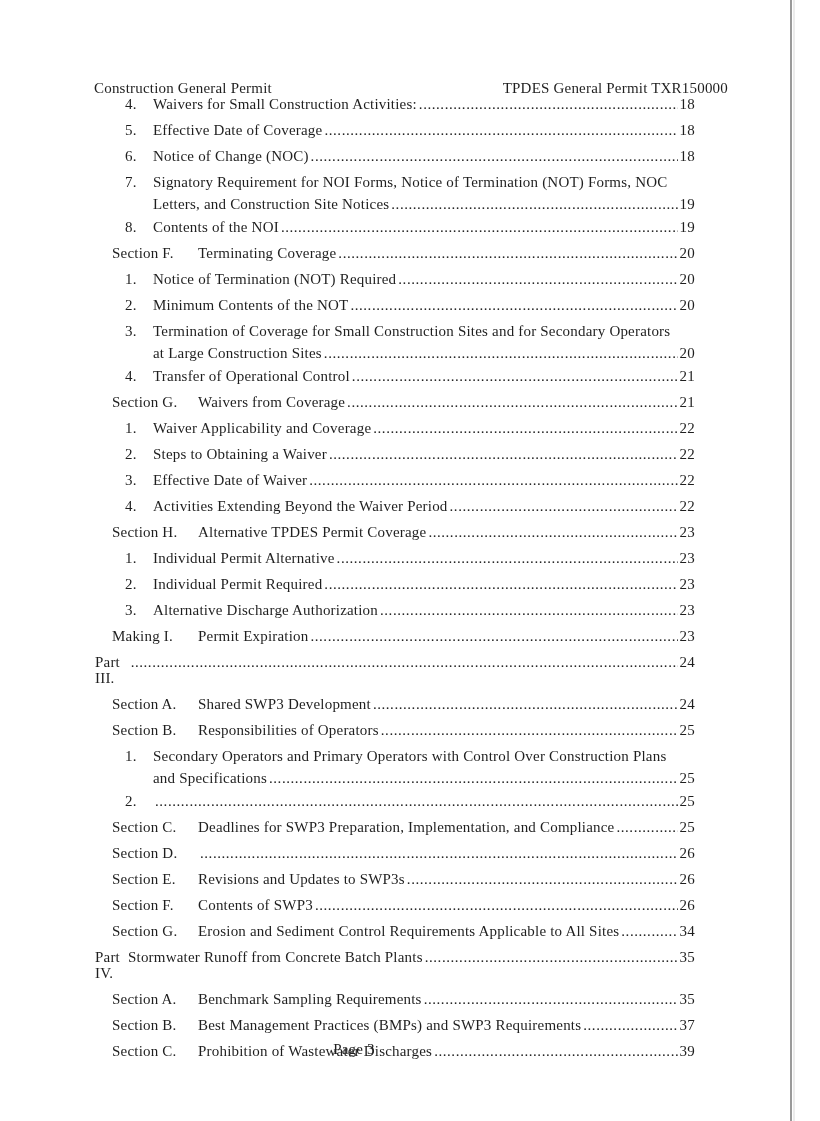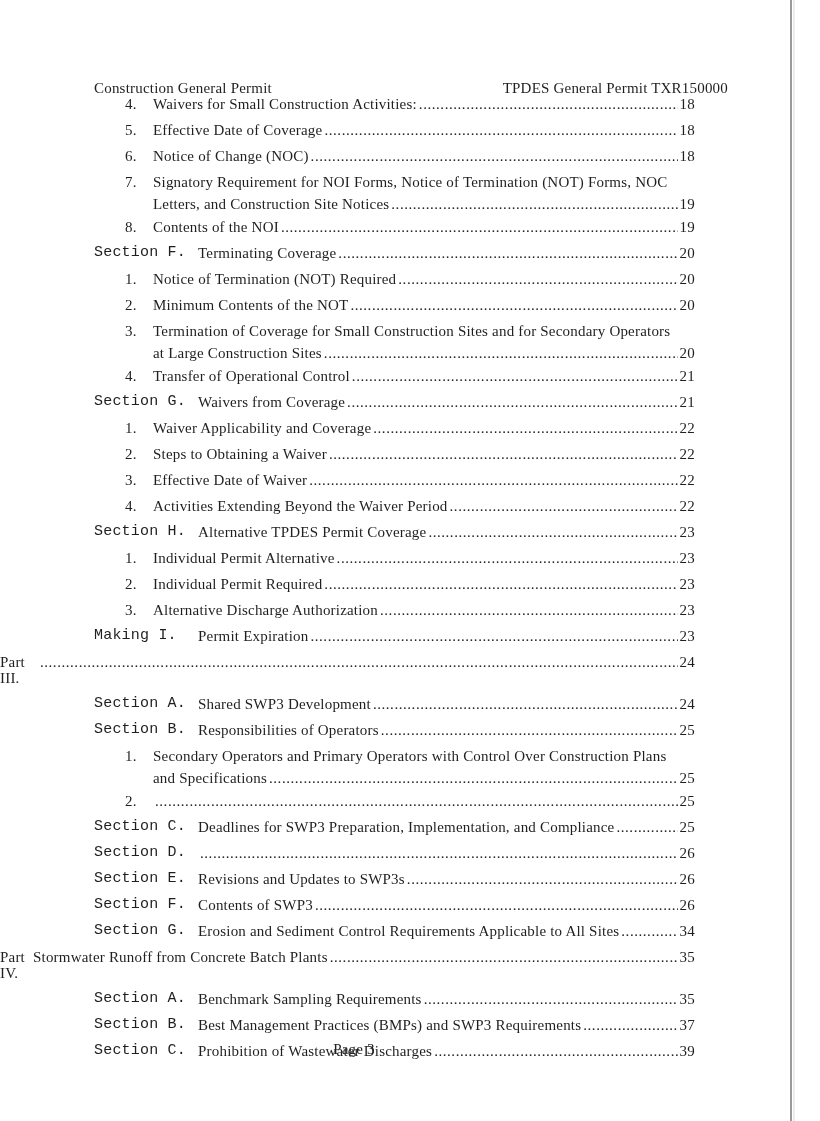--- a/index.html
+++ b/index.html
@@ -31,22 +31,22 @@
     line-height: 16px;
     margin-bottom: 10px;
   }
   .entry.two { margin-bottom: 7px; }
   .pre { margin-bottom: 6px; white-space: nowrap; }
   .line { display: flex; align-items: baseline; }
   .lbl { position: absolute; top: 0; }
   .level-item    { padding-left: 153px; }
   .level-item .lbl    { left: 125px; }
   .level-section { padding-left: 198px; }
-  .level-section .lbl { left: 94px; font-family: Liberation Mono, monospace; }
-  .level-part    { }
+  .level-section .lbl { left: 112px; }
+  .level-part    { padding-left: 95px; }
   .level-part .lbl { position: static; margin-right: 8px; }
   .text { white-space: nowrap; flex: 0 0 auto; }
   .leader {
     flex: 1 1 auto;
     overflow: hidden;
     white-space: nowrap;
     padding-left: 2px;
   }
   .leader::after {
     letter-spacing: 0.55px;

